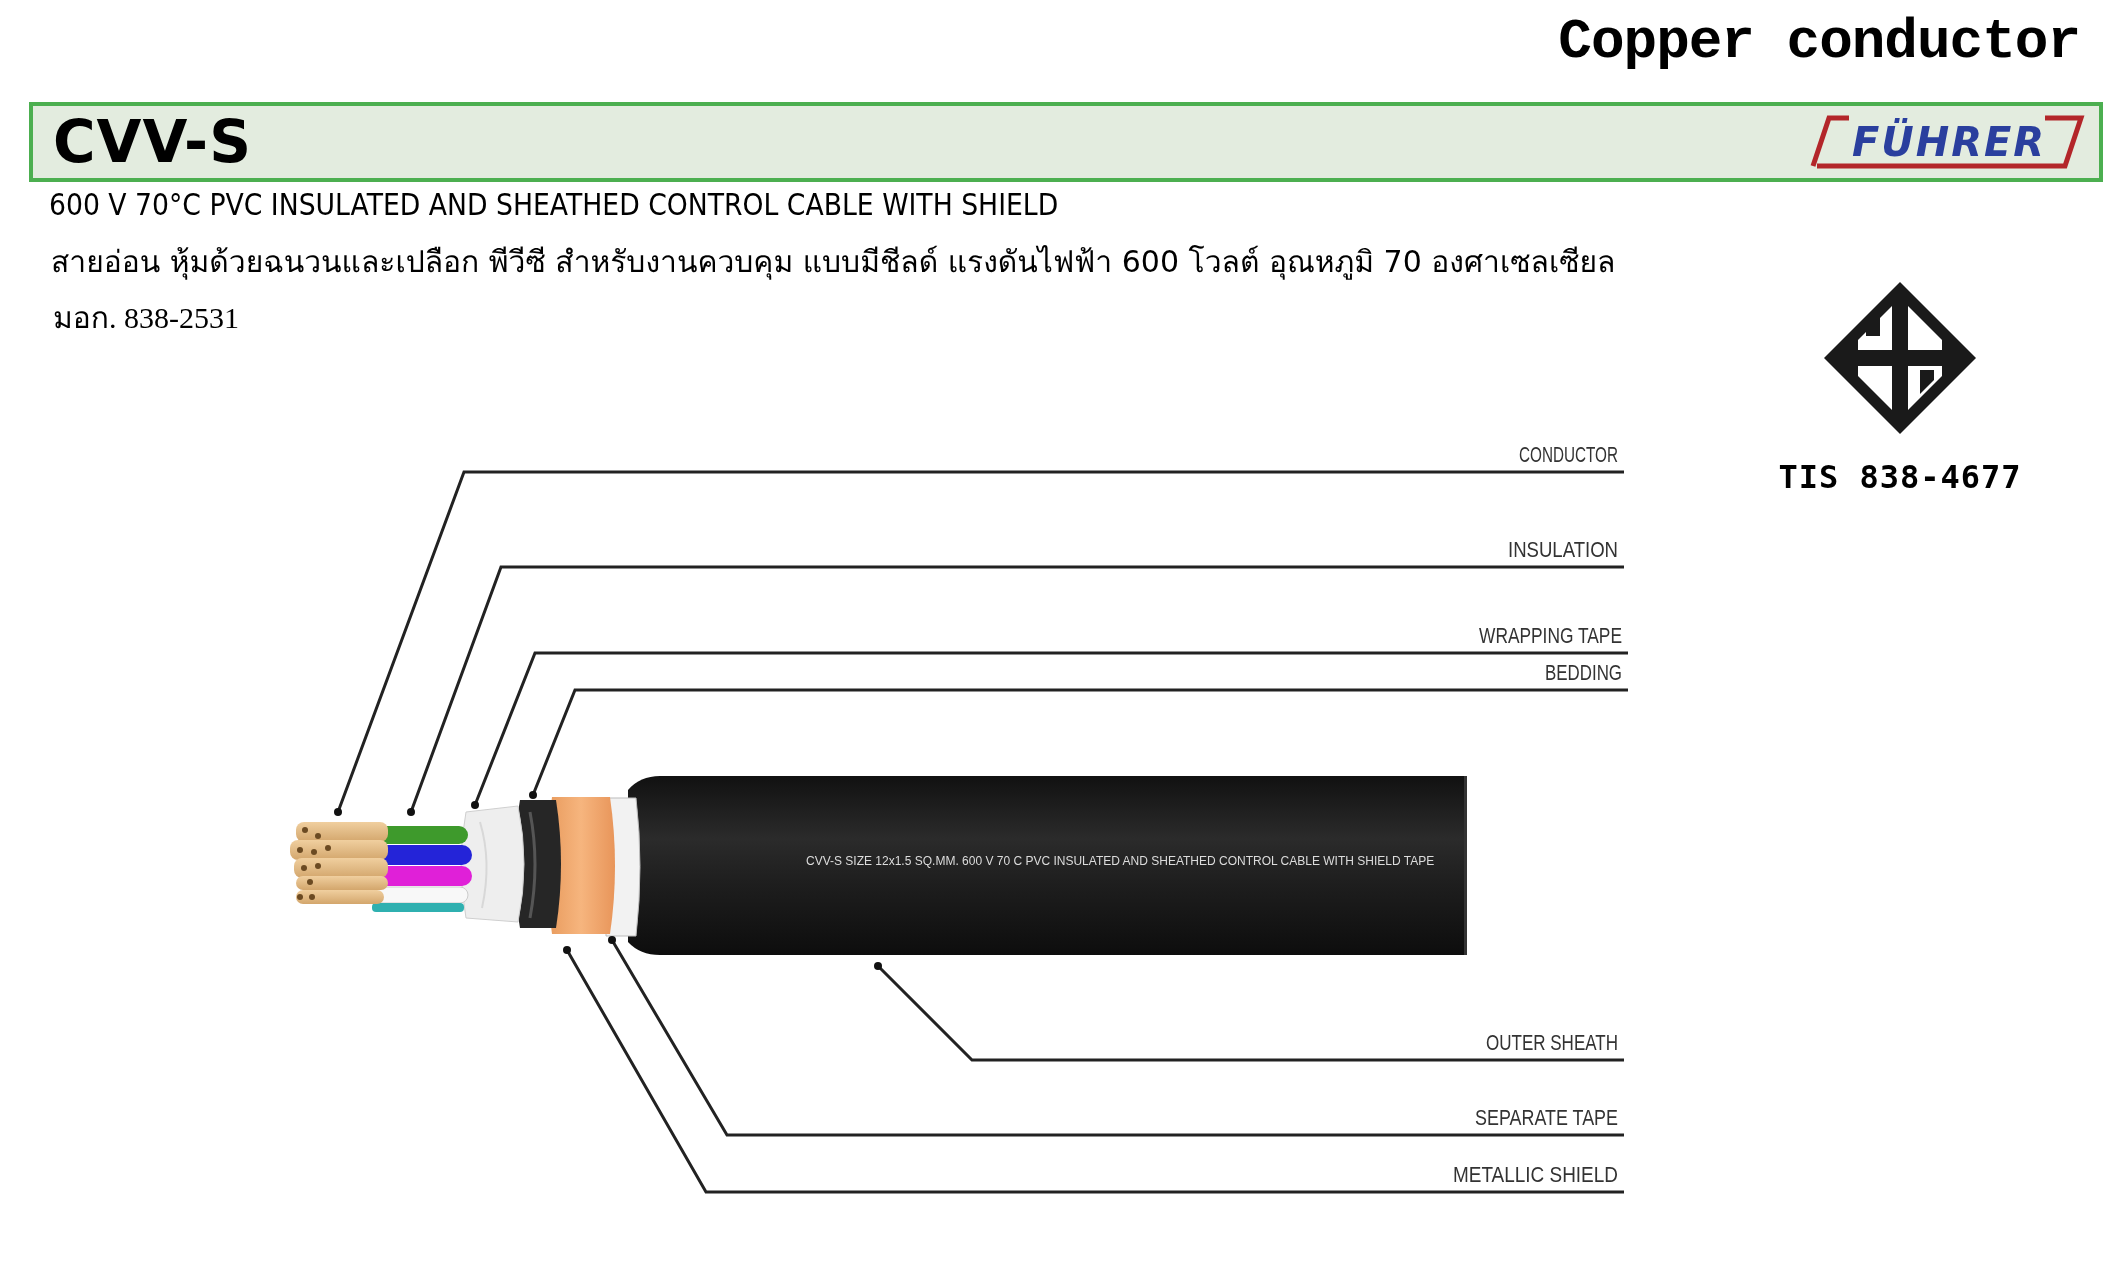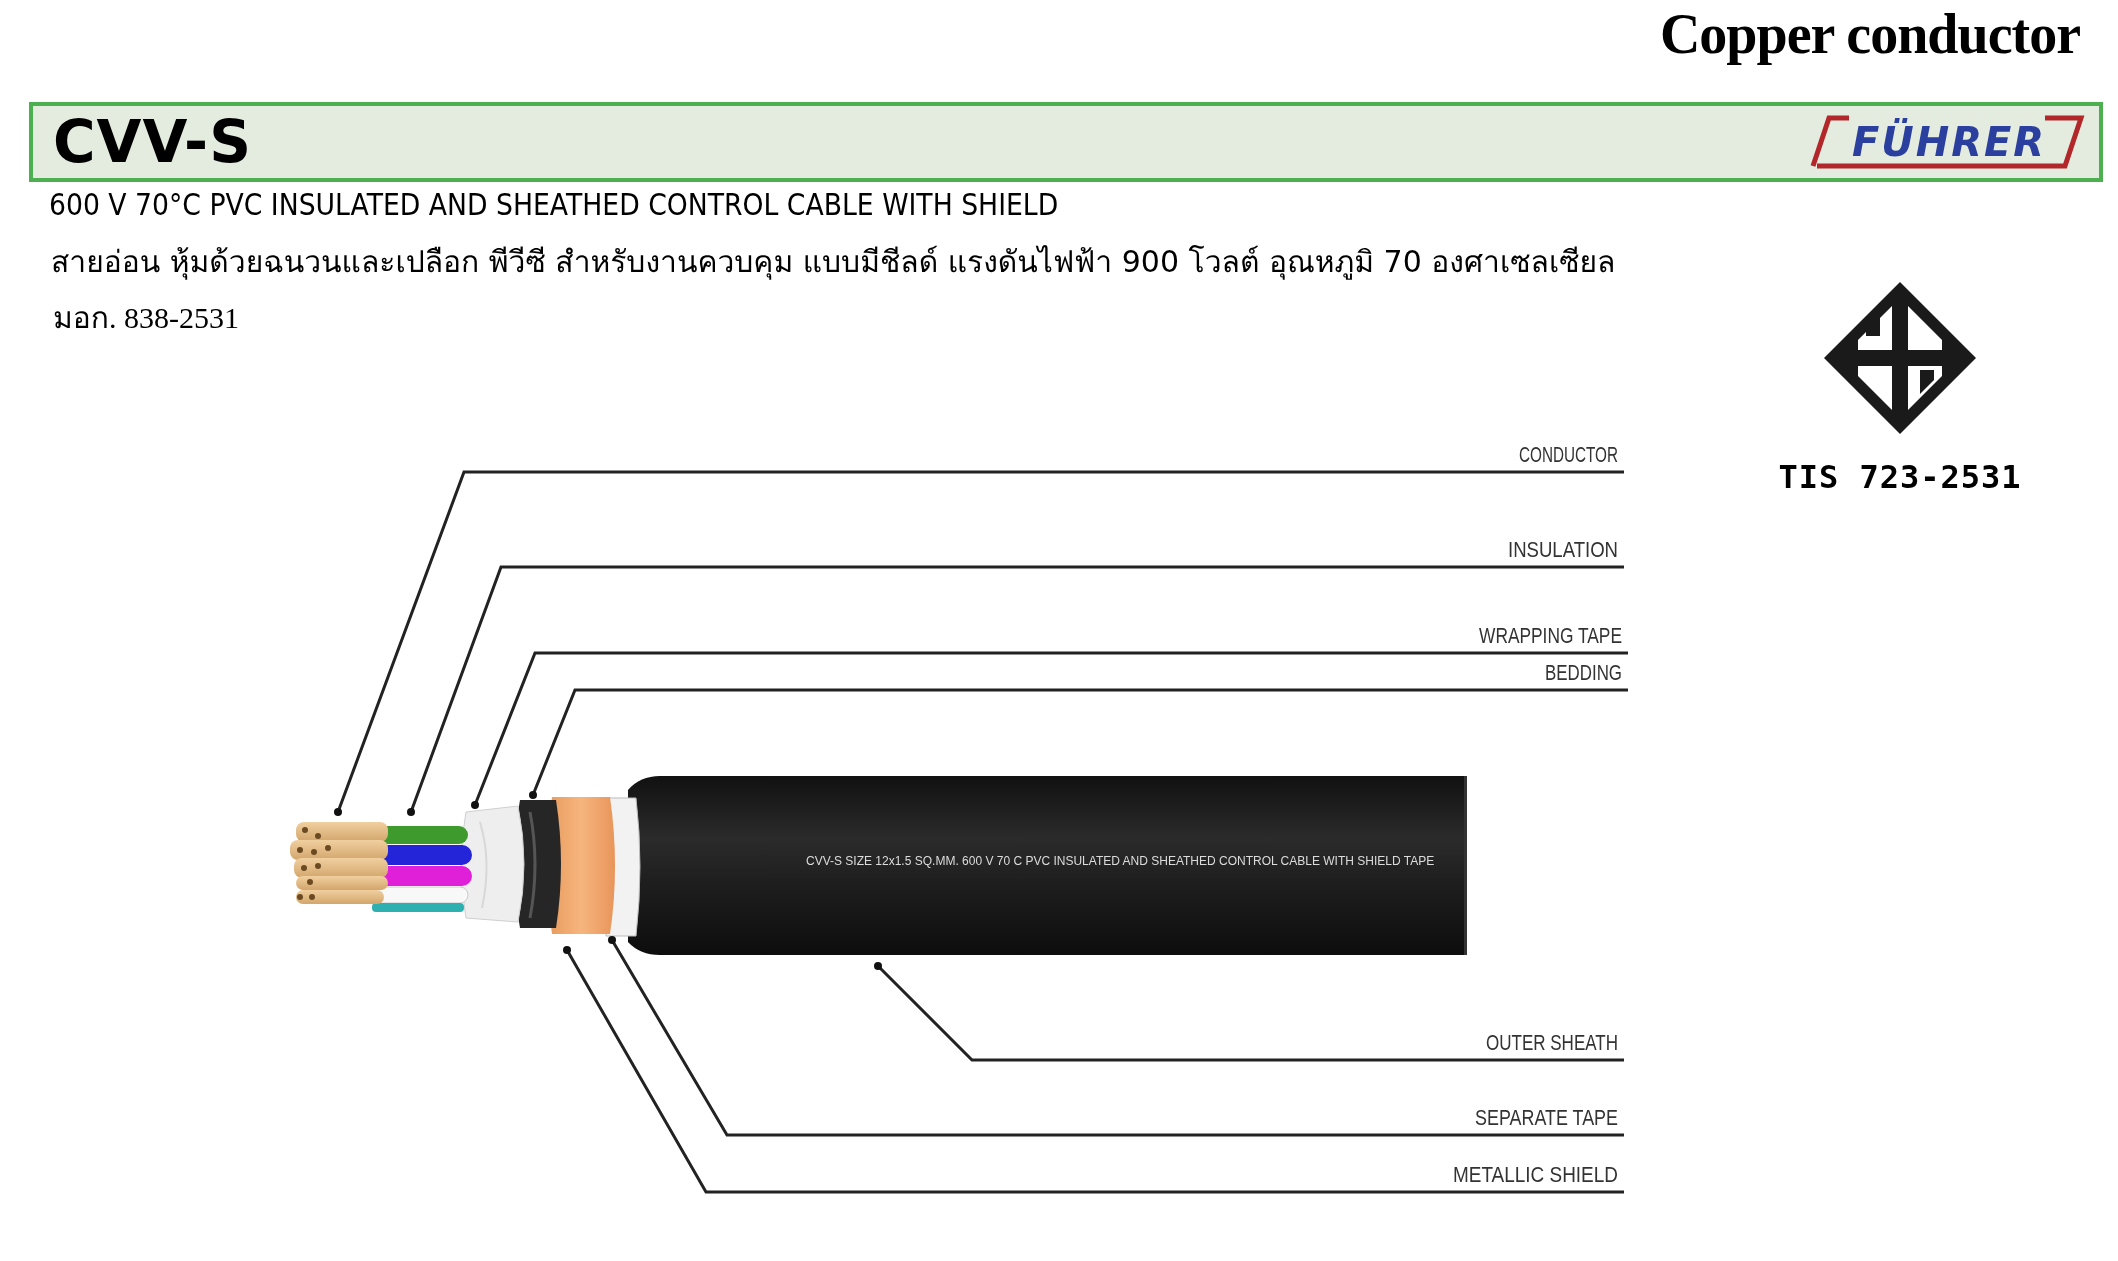--- a/index.html
+++ b/index.html
@@ -1,19 +1,19 @@
 <!DOCTYPE html>
 <html><head>
   <meta charset="utf-8">
   <style>
     html, body { margin: 0; padding: 0; background: #ffffff; }
     body { width: 2118px; height: 1261px; position: relative; overflow: hidden;
            font-family: "DejaVu Sans", sans-serif; color: #000; }
-    .category-title { position: absolute; right: 38px; top: 2px; font-size: 56px; font-weight: bold;
-           letter-spacing: -1px; font-family: Liberation Serif, serif; }
+    .category-title { position: absolute; right: 38px; top: 10px; font-size: 56px; font-weight: bold;
+           letter-spacing: -1px; font-family: Liberation Mono, monospace; }
     .header-bar { position: absolute; left: 29px; top: 102px; width: 2066px; height: 72px;
            border: 4px solid #4caf50; background: #e3ecdf; }
     .product-code { position: absolute; left: 20px; top: 2px; font-size: 58px; font-weight: bold;
            font-family: "DejaVu Sans", sans-serif; letter-spacing: 1px; text-align: right; }
     .brand-logo { position: absolute; right: 14px; top: 8px; width: 276px; height: 56px; }
     .subtitle-en { position: absolute; left: 49px; top: 186px; font-size: 31px;
            font-family: "DejaVu Sans", sans-serif; transform: scaleX(0.86); transform-origin: left; white-space: nowrap; }
     .subtitle-th { position: absolute; left: 51px; top: 238px; font-size: 30px;
            font-family: "DejaVu Sans", sans-serif; white-space: nowrap; }
     .standard-th { position: absolute; left: 53px; top: 294px; font-size: 30px;
@@ -34,36 +34,36 @@
 <div class="header-bar">
   <div class="product-code">CVV-S</div>
   <svg class="brand-logo" viewBox="0 0 276 56">
     <polyline points="40,4 20,4 4,52" fill="none" stroke="#b3262a" stroke-width="5"></polyline>
     <polyline points="236,4 272,4 256,52 8,52" fill="none" stroke="#b3262a" stroke-width="5"></polyline>
     <text id="brand-text" x="140" y="42" text-anchor="middle" font-family="DejaVu Sans, sans-serif" font-size="40" font-style="italic" font-weight="bold" fill="#2a3f9e" letter-spacing="2">FÜHRER</text>
   </svg>
 </div>
 
 <div class="subtitle-en">600 V 70°C PVC INSULATED AND SHEATHED CONTROL CABLE WITH SHIELD</div>
-<div class="subtitle-th">สายอ่อน หุ้มด้วยฉนวนและเปลือก พีวีซี สำหรับงานควบคุม แบบมีชีลด์ แรงดันไฟฟ้า 900 โวลต์ อุณหภูมิ 70 องศาเซลเซียล</div>
+<div class="subtitle-th">สายอ่อน หุ้มด้วยฉนวนและเปลือก พีวีซี สำหรับงานควบคุม แบบมีชีลด์ แรงดันไฟฟ้า 600 โวลต์ อุณหภูมิ 70 องศาเซลเซียล</div>
 <div class="standard-th">มอก. 838-2531</div>
 
 <div class="tis-block">
   <svg class="tis-logo" viewBox="0 0 156 156">
     <polygon points="78,2 154,78 78,154 2,78" fill="#1a1a1a"></polygon>
     <path d="M70,26 L36,60 L36,70 L70,70 Z" fill="#fff"></path>
     <path d="M86,26 L120,60 L120,70 L86,70 Z" fill="#fff"></path>
     <path d="M70,130 L36,96 L36,86 L70,86 Z" fill="#fff"></path>
     <path d="M86,130 L120,96 L120,86 L86,86 Z" fill="#fff"></path>
     <rect x="70" y="16" width="16" height="124" fill="#1a1a1a"></rect>
     <rect x="18" y="70" width="120" height="16" fill="#1a1a1a"></rect>
     <path d="M44,44 L58,30 L58,56 L44,56 Z" fill="#1a1a1a"></path>
     <path d="M112,100 L98,114 L98,90 L112,90 Z" fill="#1a1a1a"></path>
   </svg>
-  <span class="tis-label">TIS 723-2531</span>
+  <span class="tis-label">TIS 838-4677</span>
 </div>
 
 <svg class="diagram" id="diagram" viewBox="0 0 2118 1261">
   <defs>
     <linearGradient id="sheathGrad" x1="0" y1="0" x2="0" y2="1">
       <stop offset="0" stop-color="#111"></stop>
       <stop offset="0.35" stop-color="#2b2b2b"></stop>
       <stop offset="0.6" stop-color="#1e1e1e"></stop>
       <stop offset="1" stop-color="#0d0d0d"></stop>
     </linearGradient>

